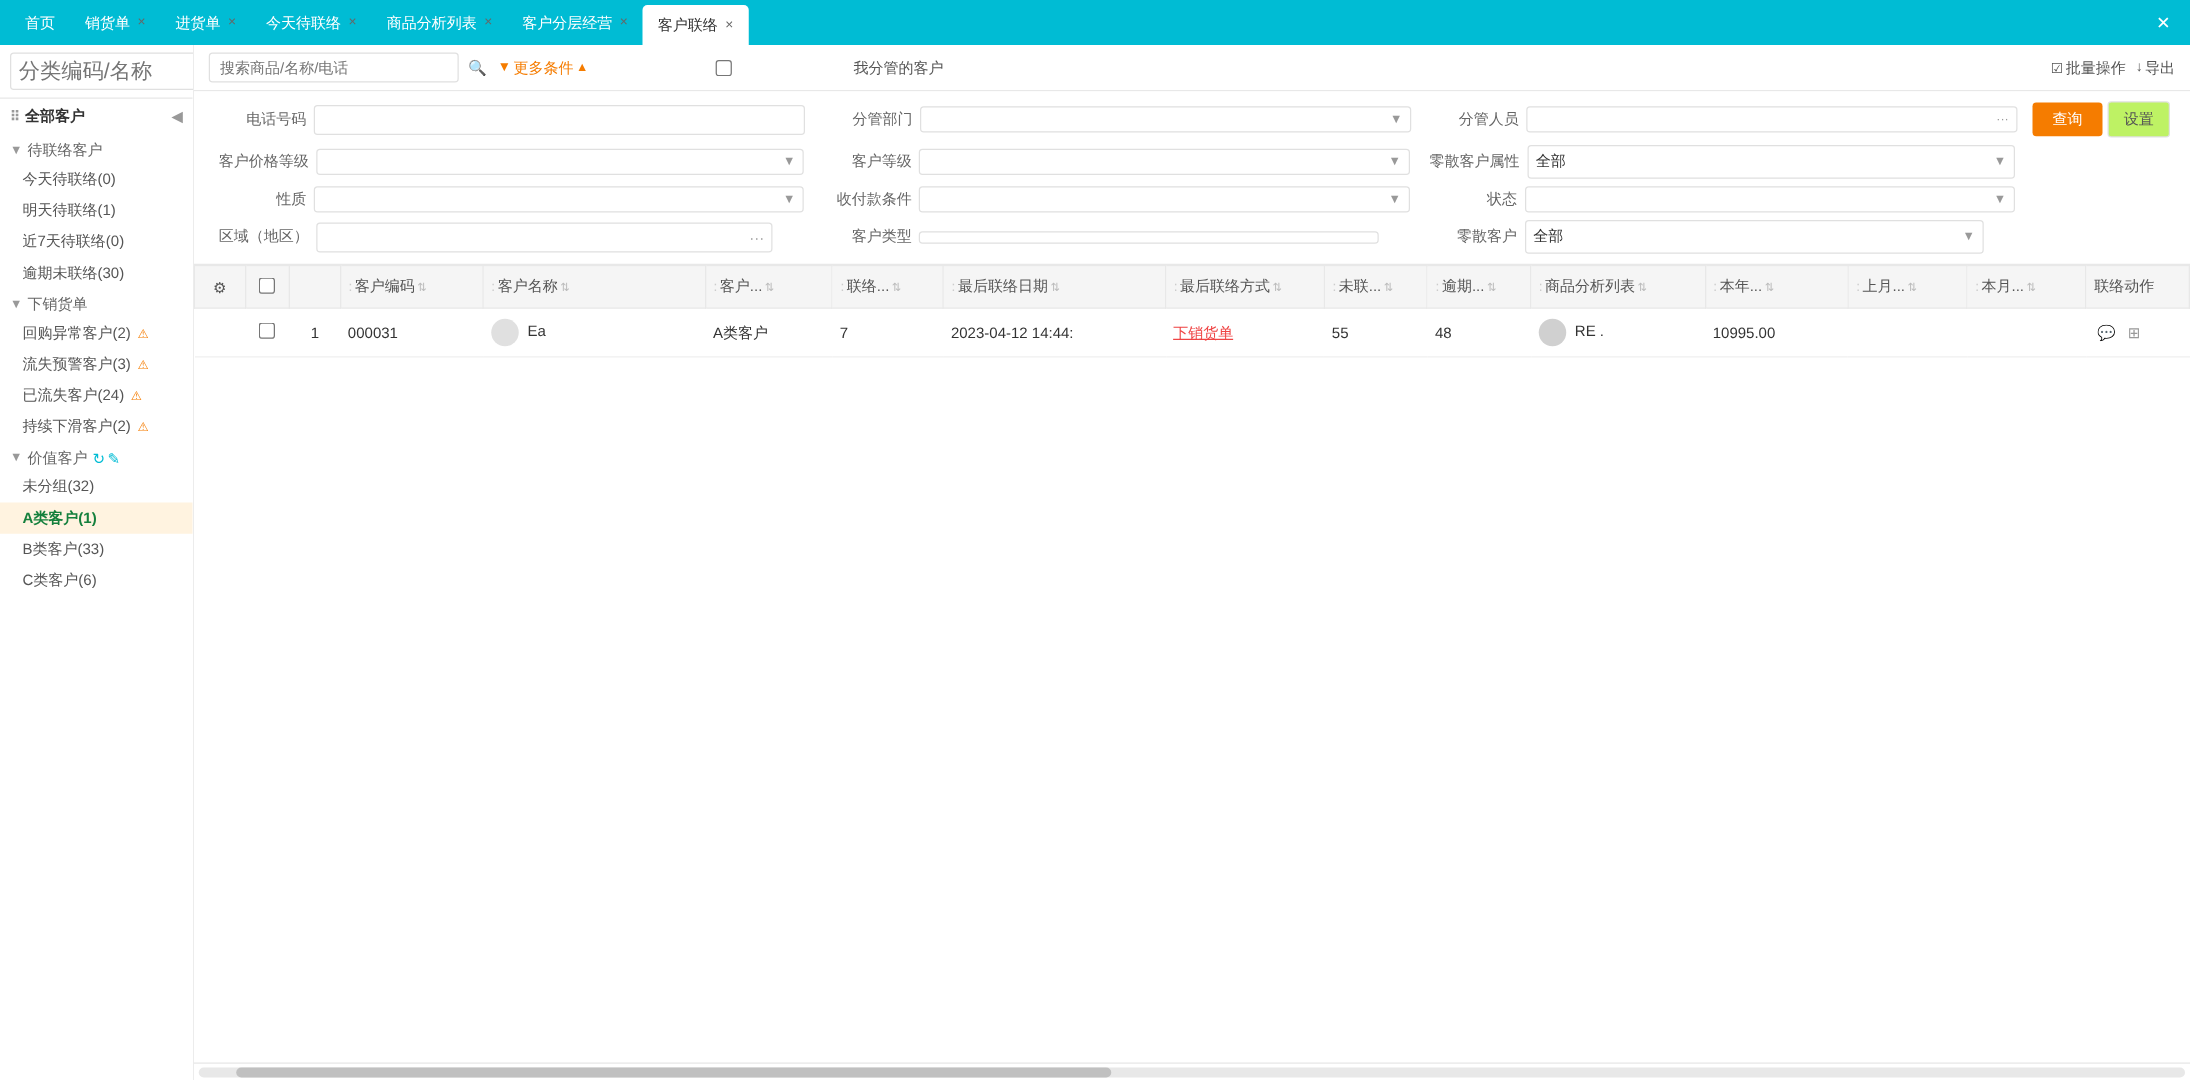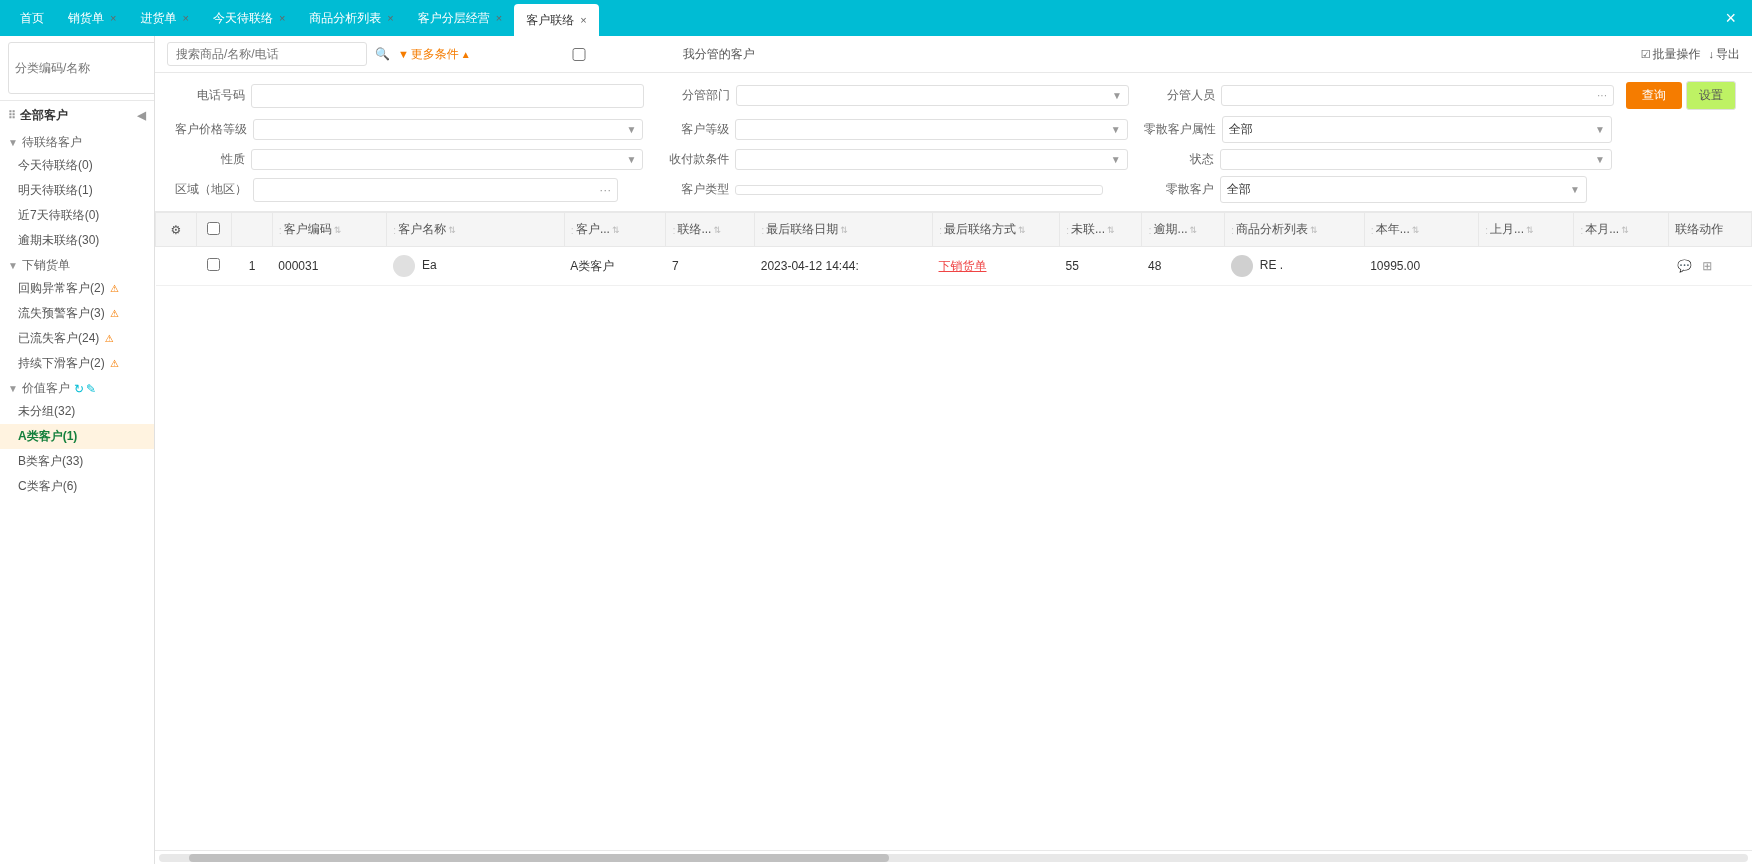--- a/index.html
+++ b/index.html
@@ -31,21 +31,21 @@
 
     
     .sidebar {
       width: 155px; min-width: 155px; background: #fff; border-right: 1px solid #e0e0e0;
       display: flex; flex-direction: column; overflow-y: auto;
     }
     .sidebar-search {
       display: flex; align-items: center; padding: 6px 8px; border-bottom: 1px solid #e8e8e8;
     }
     .sidebar-search input {
-      flex: 1; border: 1px solid #e0e0e0; border-radius: 3px; padding: 18px 6px; font-size: 12px; outline: none;
+      flex: 1; border: 1px solid #e0e0e0; border-radius: 3px; padding: 4px 6px; font-size: 17px; outline: none;
     }
 
     .sidebar-section-header {
       display: flex; align-items: center; padding: 6px 8px; font-weight: bold; font-size: 13px;
       color: #333; cursor: pointer; justify-content: space-between;
     }
     .sidebar-section-header .collapse-icon { font-size: 11px; color: #999; }
 
     .sidebar-group-label {
       display: flex; align-items: center; padding: 4px 8px 2px 8px; color: #666; font-size: 12px; cursor: pointer;

